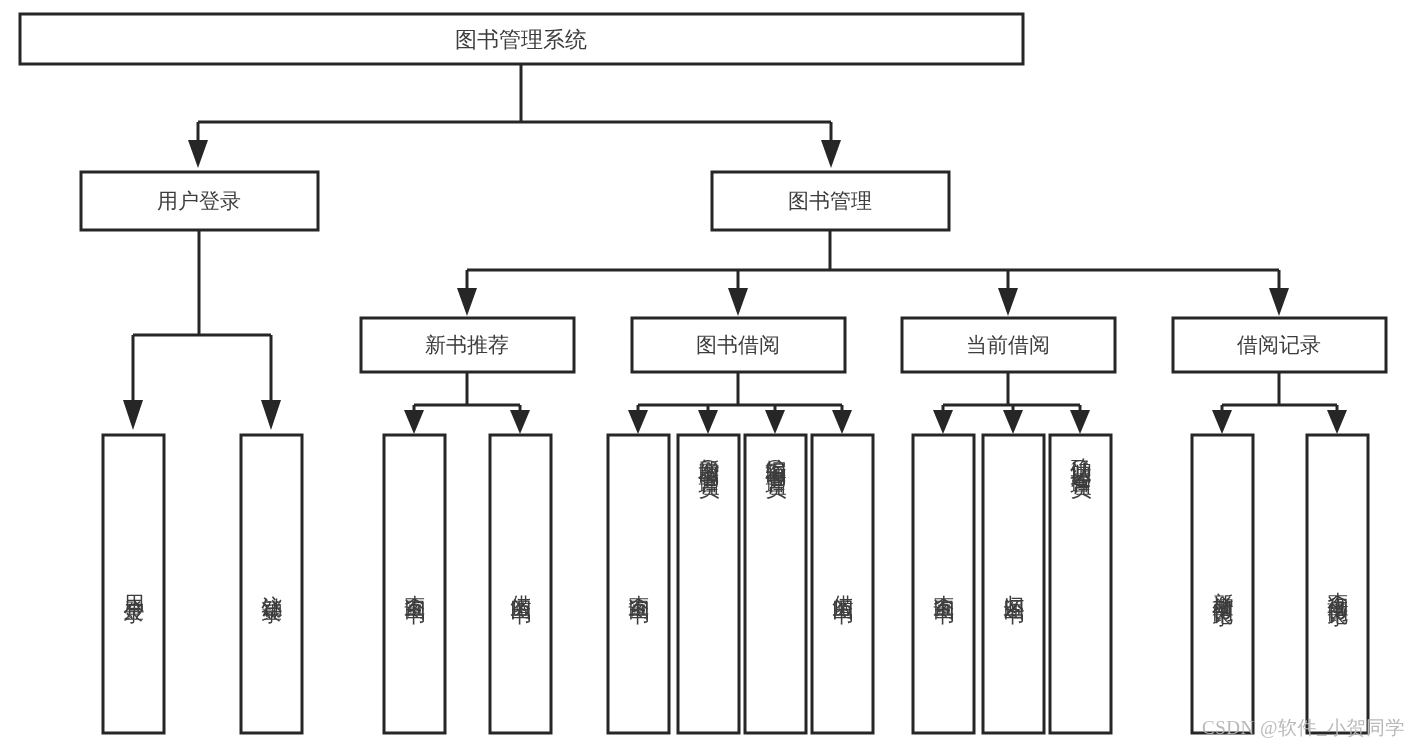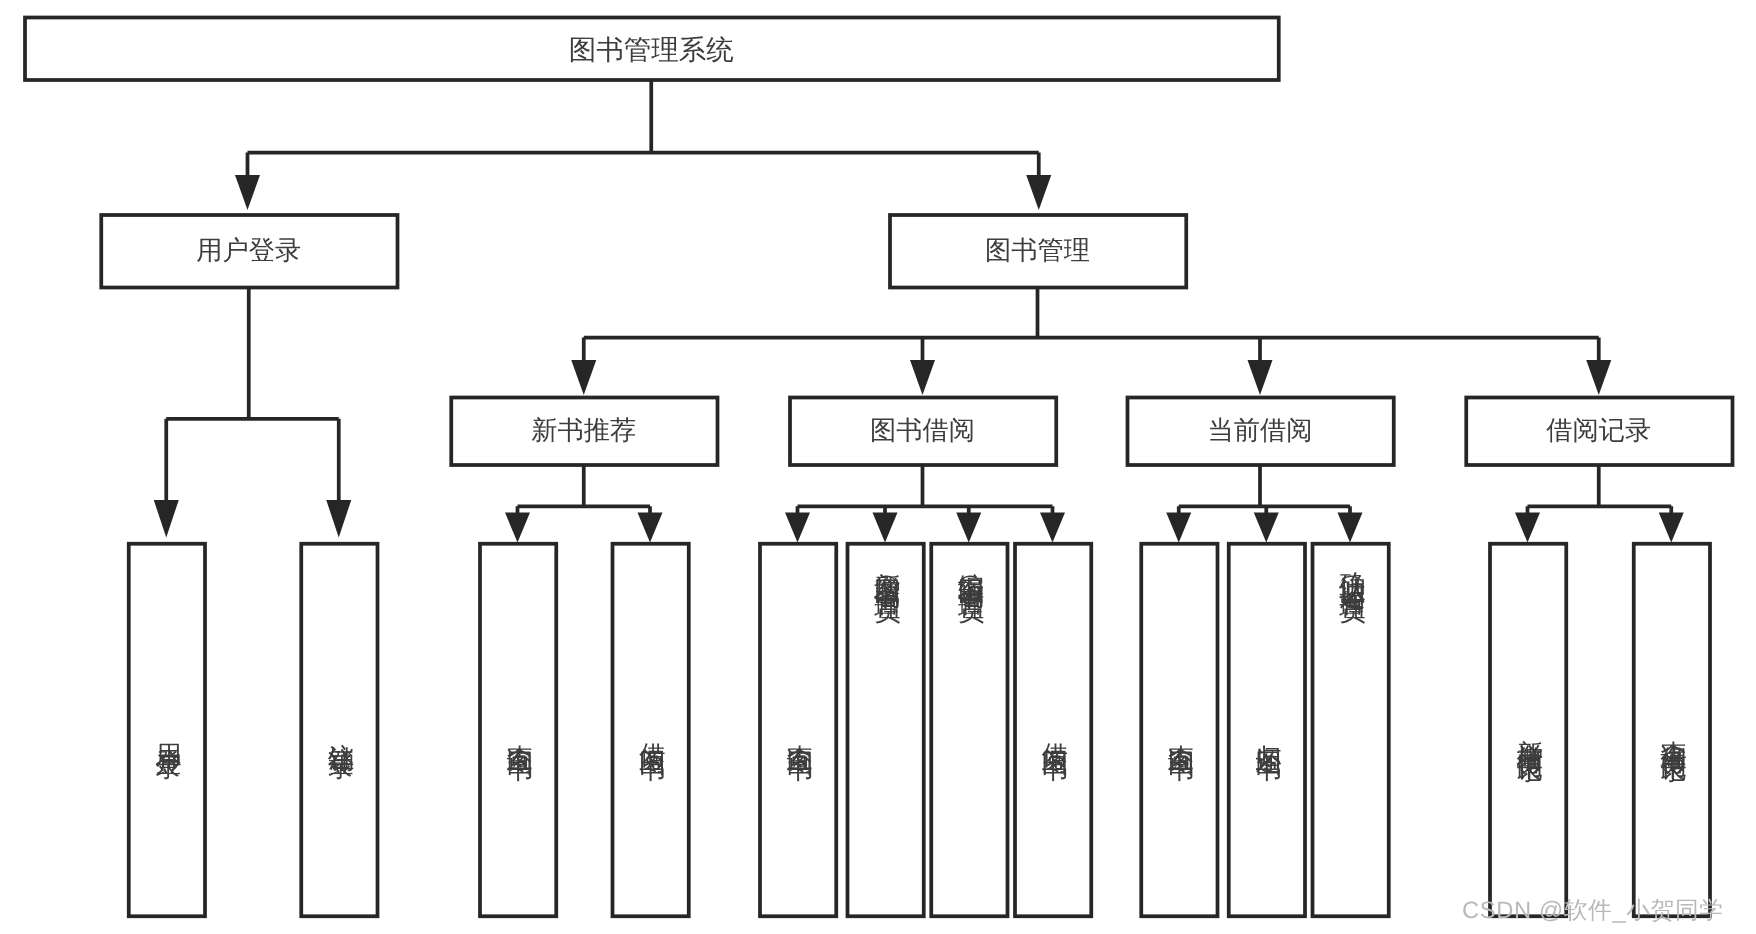--- a/index.html
+++ b/index.html
@@ -62,23 +62,23 @@
     text-orientation: upright;
     font-family: "Liberation Sans", "DejaVu Sans", sans-serif;
     font-size: 21px;
     line-height: 1.18;
     letter-spacing: 3px;
     color: #3d3d3d;
     white-space: nowrap;
   }
   .watermark {
     position: absolute;
-    right: 26px;
+    right: 0;
     bottom: 6px;
-    font-family: Liberation Sans, sans-serif;
+    font-family: Liberation Serif, serif;
     font-size: 19px;
     color: #b9b9b9;
     letter-spacing: 0.5px;
     user-select: none;
   }
 </style>
 </head>
 <body>
 
 <div id="diagram-root">

